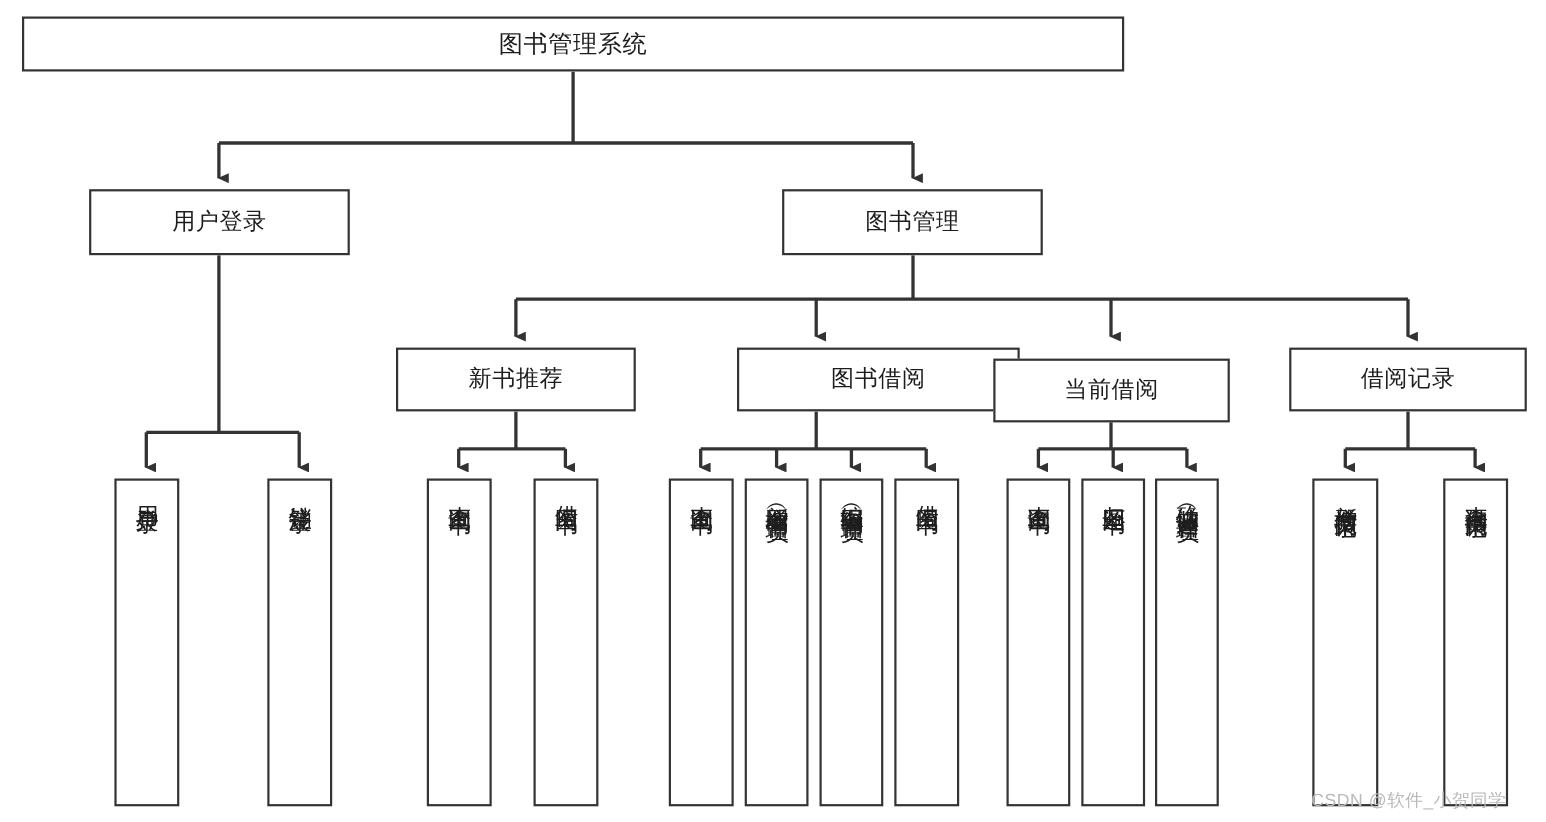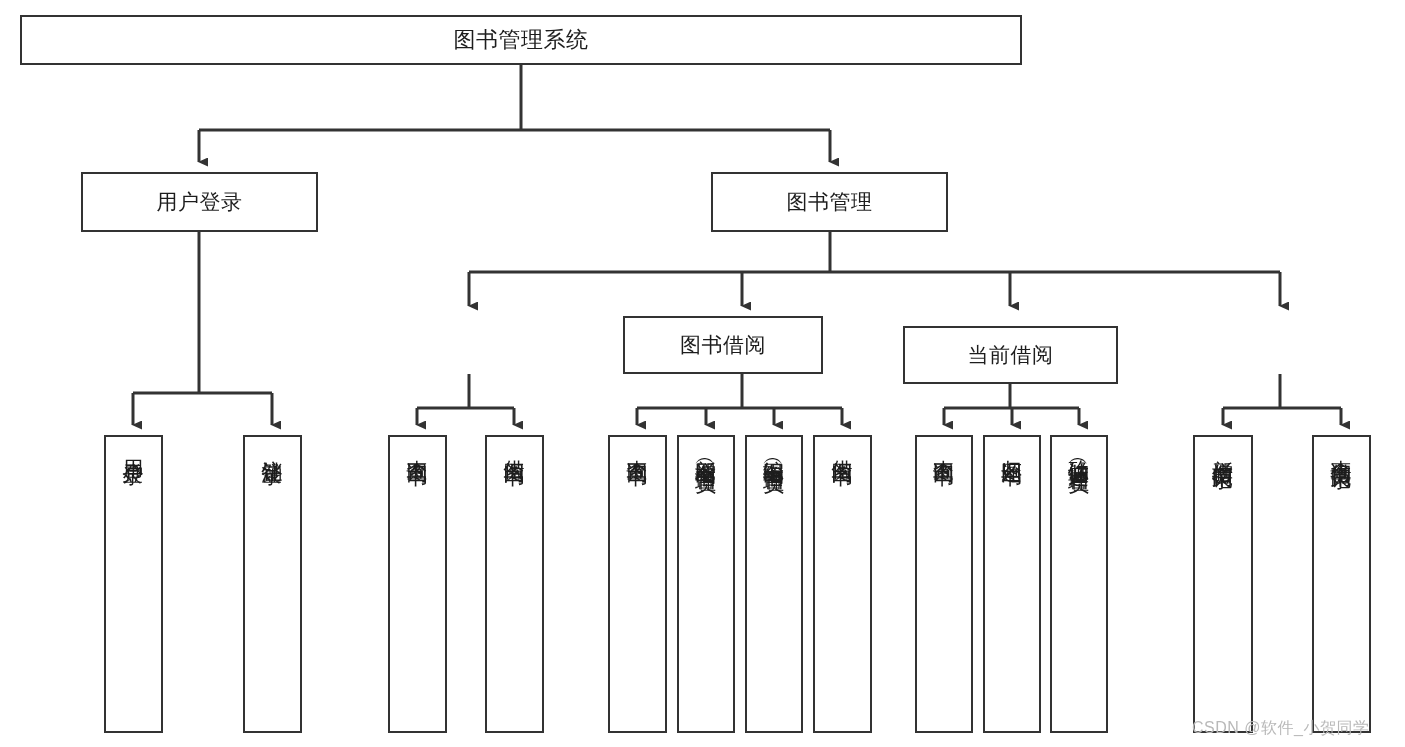--- a/index.html
+++ b/index.html
@@ -129,25 +129,31 @@
     <span class="node-label" style="color: rgb(29, 29, 29);">图书管理系统</span>
   </div>
 
   <div class="node horizontal" style="left: 81px; top: 172px; width: 237px; height: 60px; border-color: rgb(51, 51, 51); background: rgb(255, 255, 255);">
     <span class="node-label" style="color: rgb(29, 29, 29);">用户登录</span>
   </div>
   <div class="node horizontal" style="left: 711px; top: 172px; width: 237px; height: 60px; border-color: rgb(51, 51, 51); background: rgb(255, 255, 255);">
     <span class="node-label" style="color: rgb(29, 29, 29);">图书管理</span>
   </div>
 
-  <div class="node horizontal" style="left: 623px; top: 316px; width: 200px; height: 58px; border-color: rgb(51, 51, 51); background: rgb(255, 255, 255);">
+  <div class="node horizontal" style="left: 360px; top: 316px; width: 218px; height: 58px; border-color: rgb(51, 51, 51); background: rgb(255, 255, 255);">
+    <span class="node-label" style="color: rgb(29, 29, 29);">新书推荐</span>
+  </div>
+  <div class="node horizontal" style="left: 670px; top: 316px; width: 257px; height: 58px; border-color: rgb(51, 51, 51); background: rgb(255, 255, 255);">
     <span class="node-label" style="color: rgb(29, 29, 29);">图书借阅</span>
   </div>
   <div class="node horizontal" style="left: 903px; top: 316px; width: 215px; height: 58px; border-color: rgb(51, 51, 51); background: rgb(255, 255, 255); margin-top: 10px;">
     <span class="node-label" style="color: rgb(29, 29, 29);">当前借阅</span>
+  </div>
+  <div class="node horizontal" style="left: 1172px; top: 316px; width: 216px; height: 58px; border-color: rgb(51, 51, 51); background: rgb(255, 255, 255);">
+    <span class="node-label" style="color: rgb(29, 29, 29);">借阅记录</span>
   </div>
 
   <div class="node vertical" style="left: 104px; top: 435px; width: 59px; height: 298px; border-color: rgb(51, 51, 51); background: rgb(255, 255, 255);">
     <span class="node-label" style="color: rgb(29, 29, 29);">用户登录</span>
   </div>
   <div class="node vertical" style="left: 243px; top: 435px; width: 59px; height: 298px; border-color: rgb(51, 51, 51); background: rgb(255, 255, 255);">
     <span class="node-label" style="color: rgb(29, 29, 29);">注销登录</span>
   </div>
   <div class="node vertical" style="left: 388px; top: 435px; width: 59px; height: 298px; border-color: rgb(51, 51, 51); background: rgb(255, 255, 255);">
     <span class="node-label" style="color: rgb(29, 29, 29);">查询图书</span>

